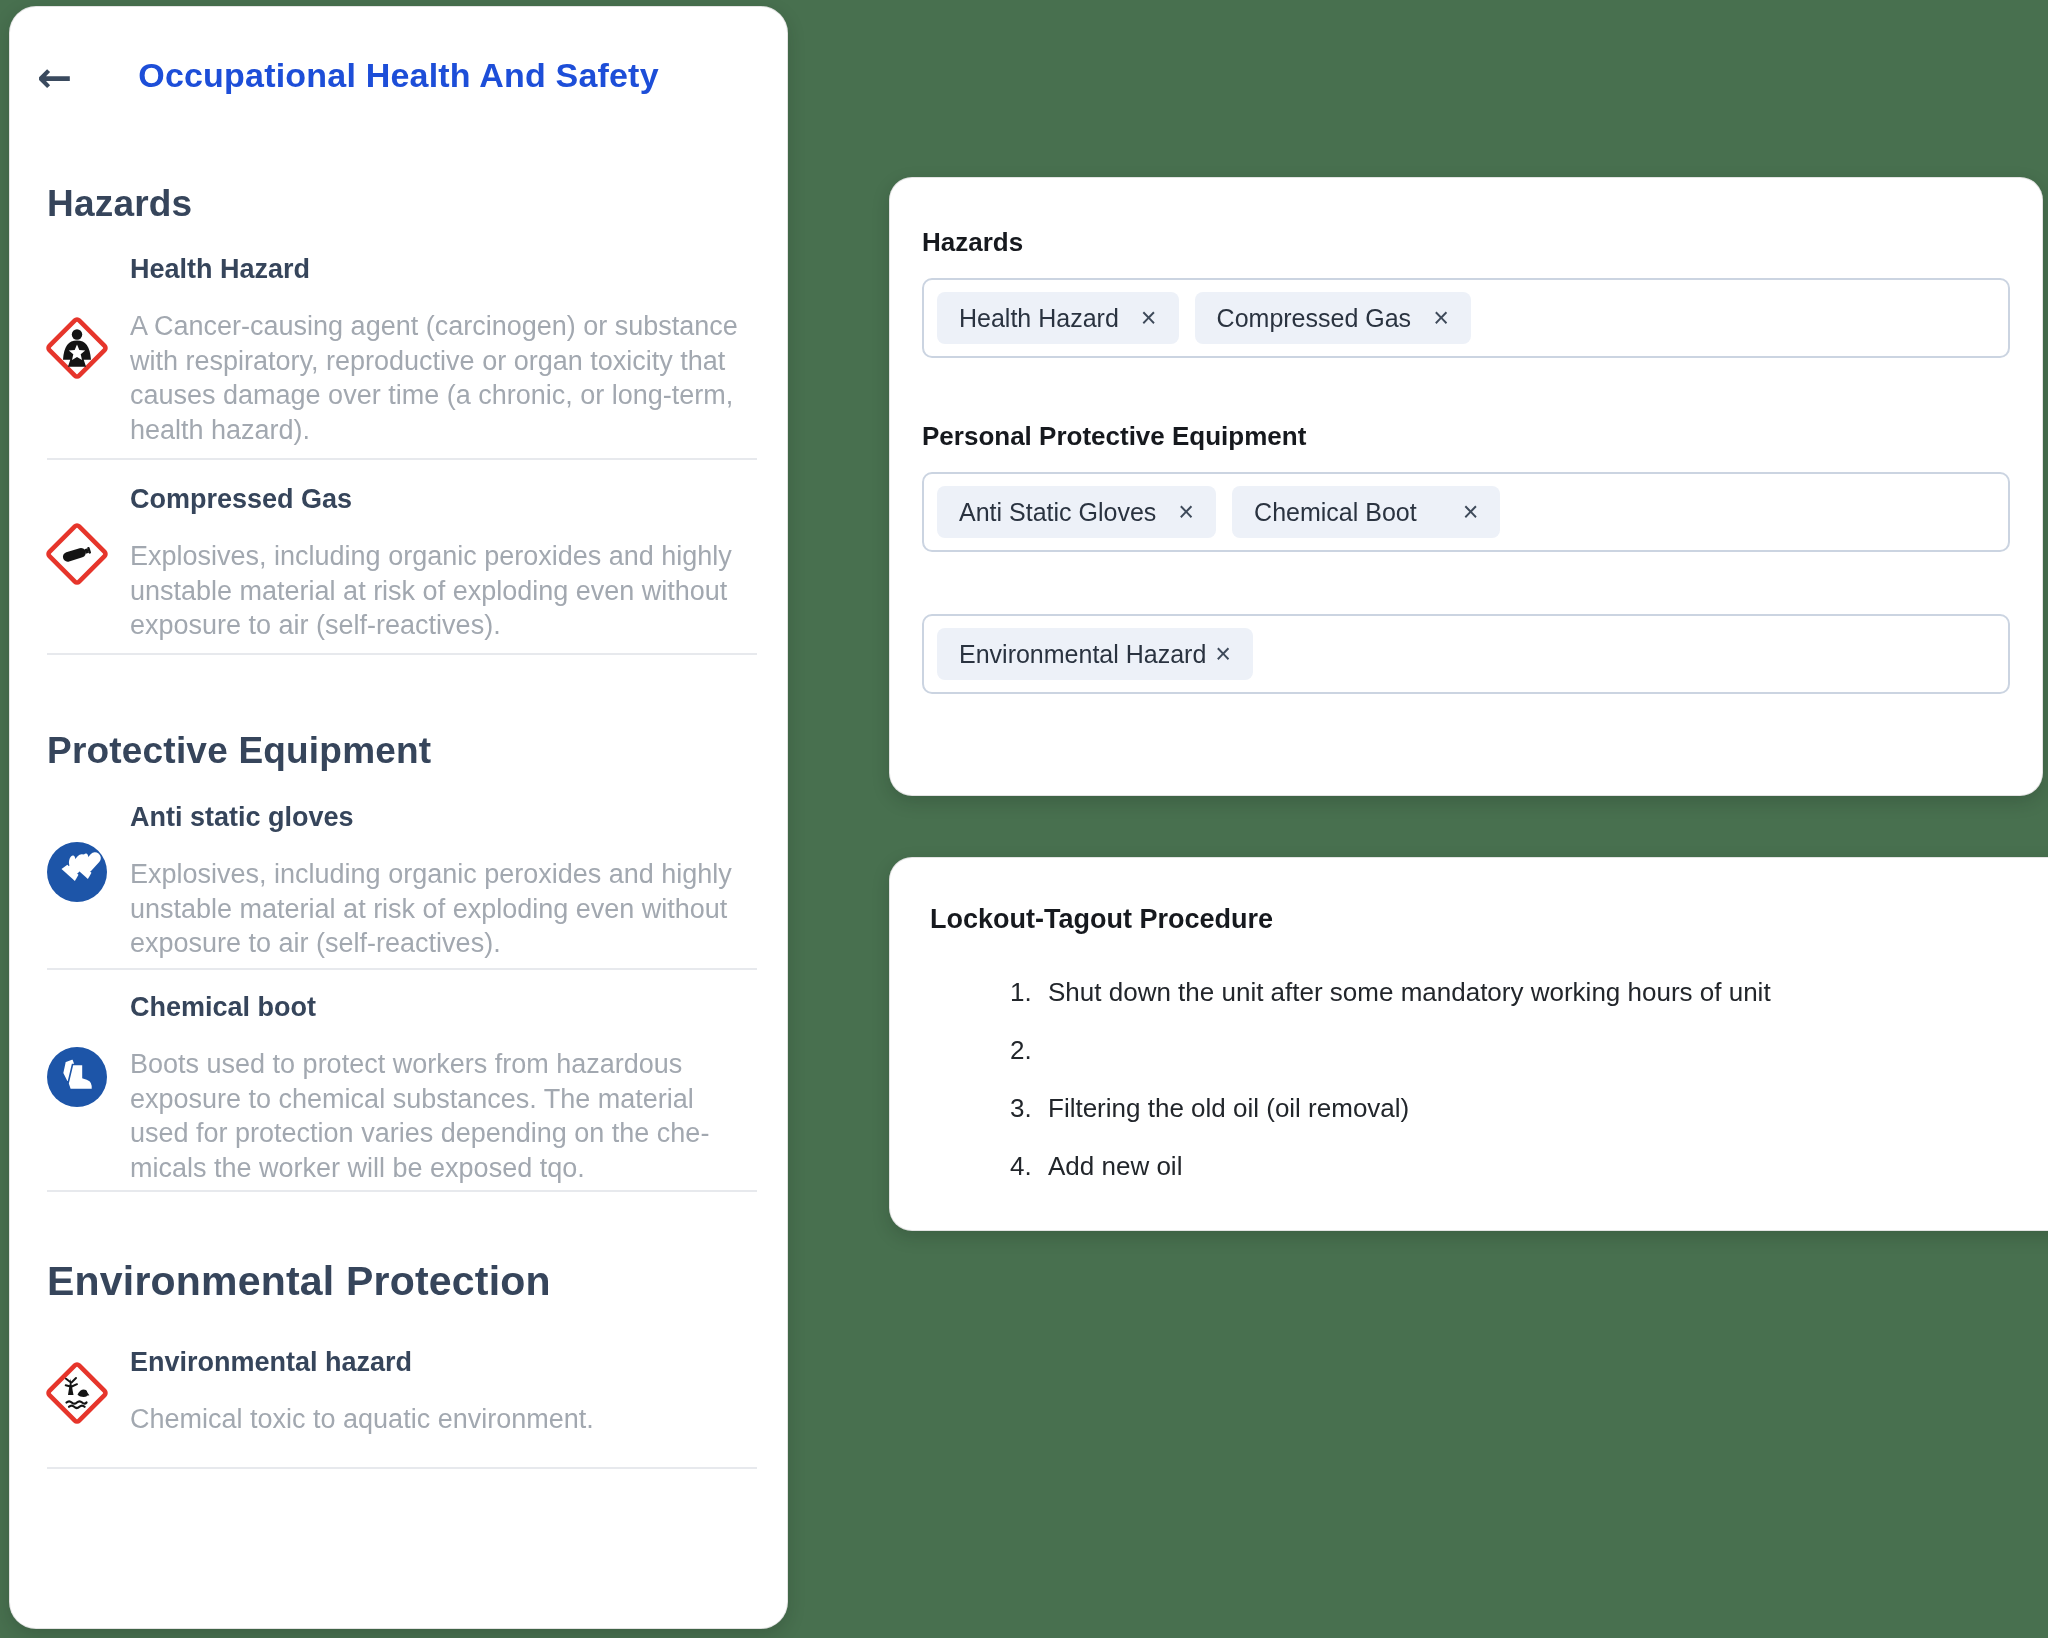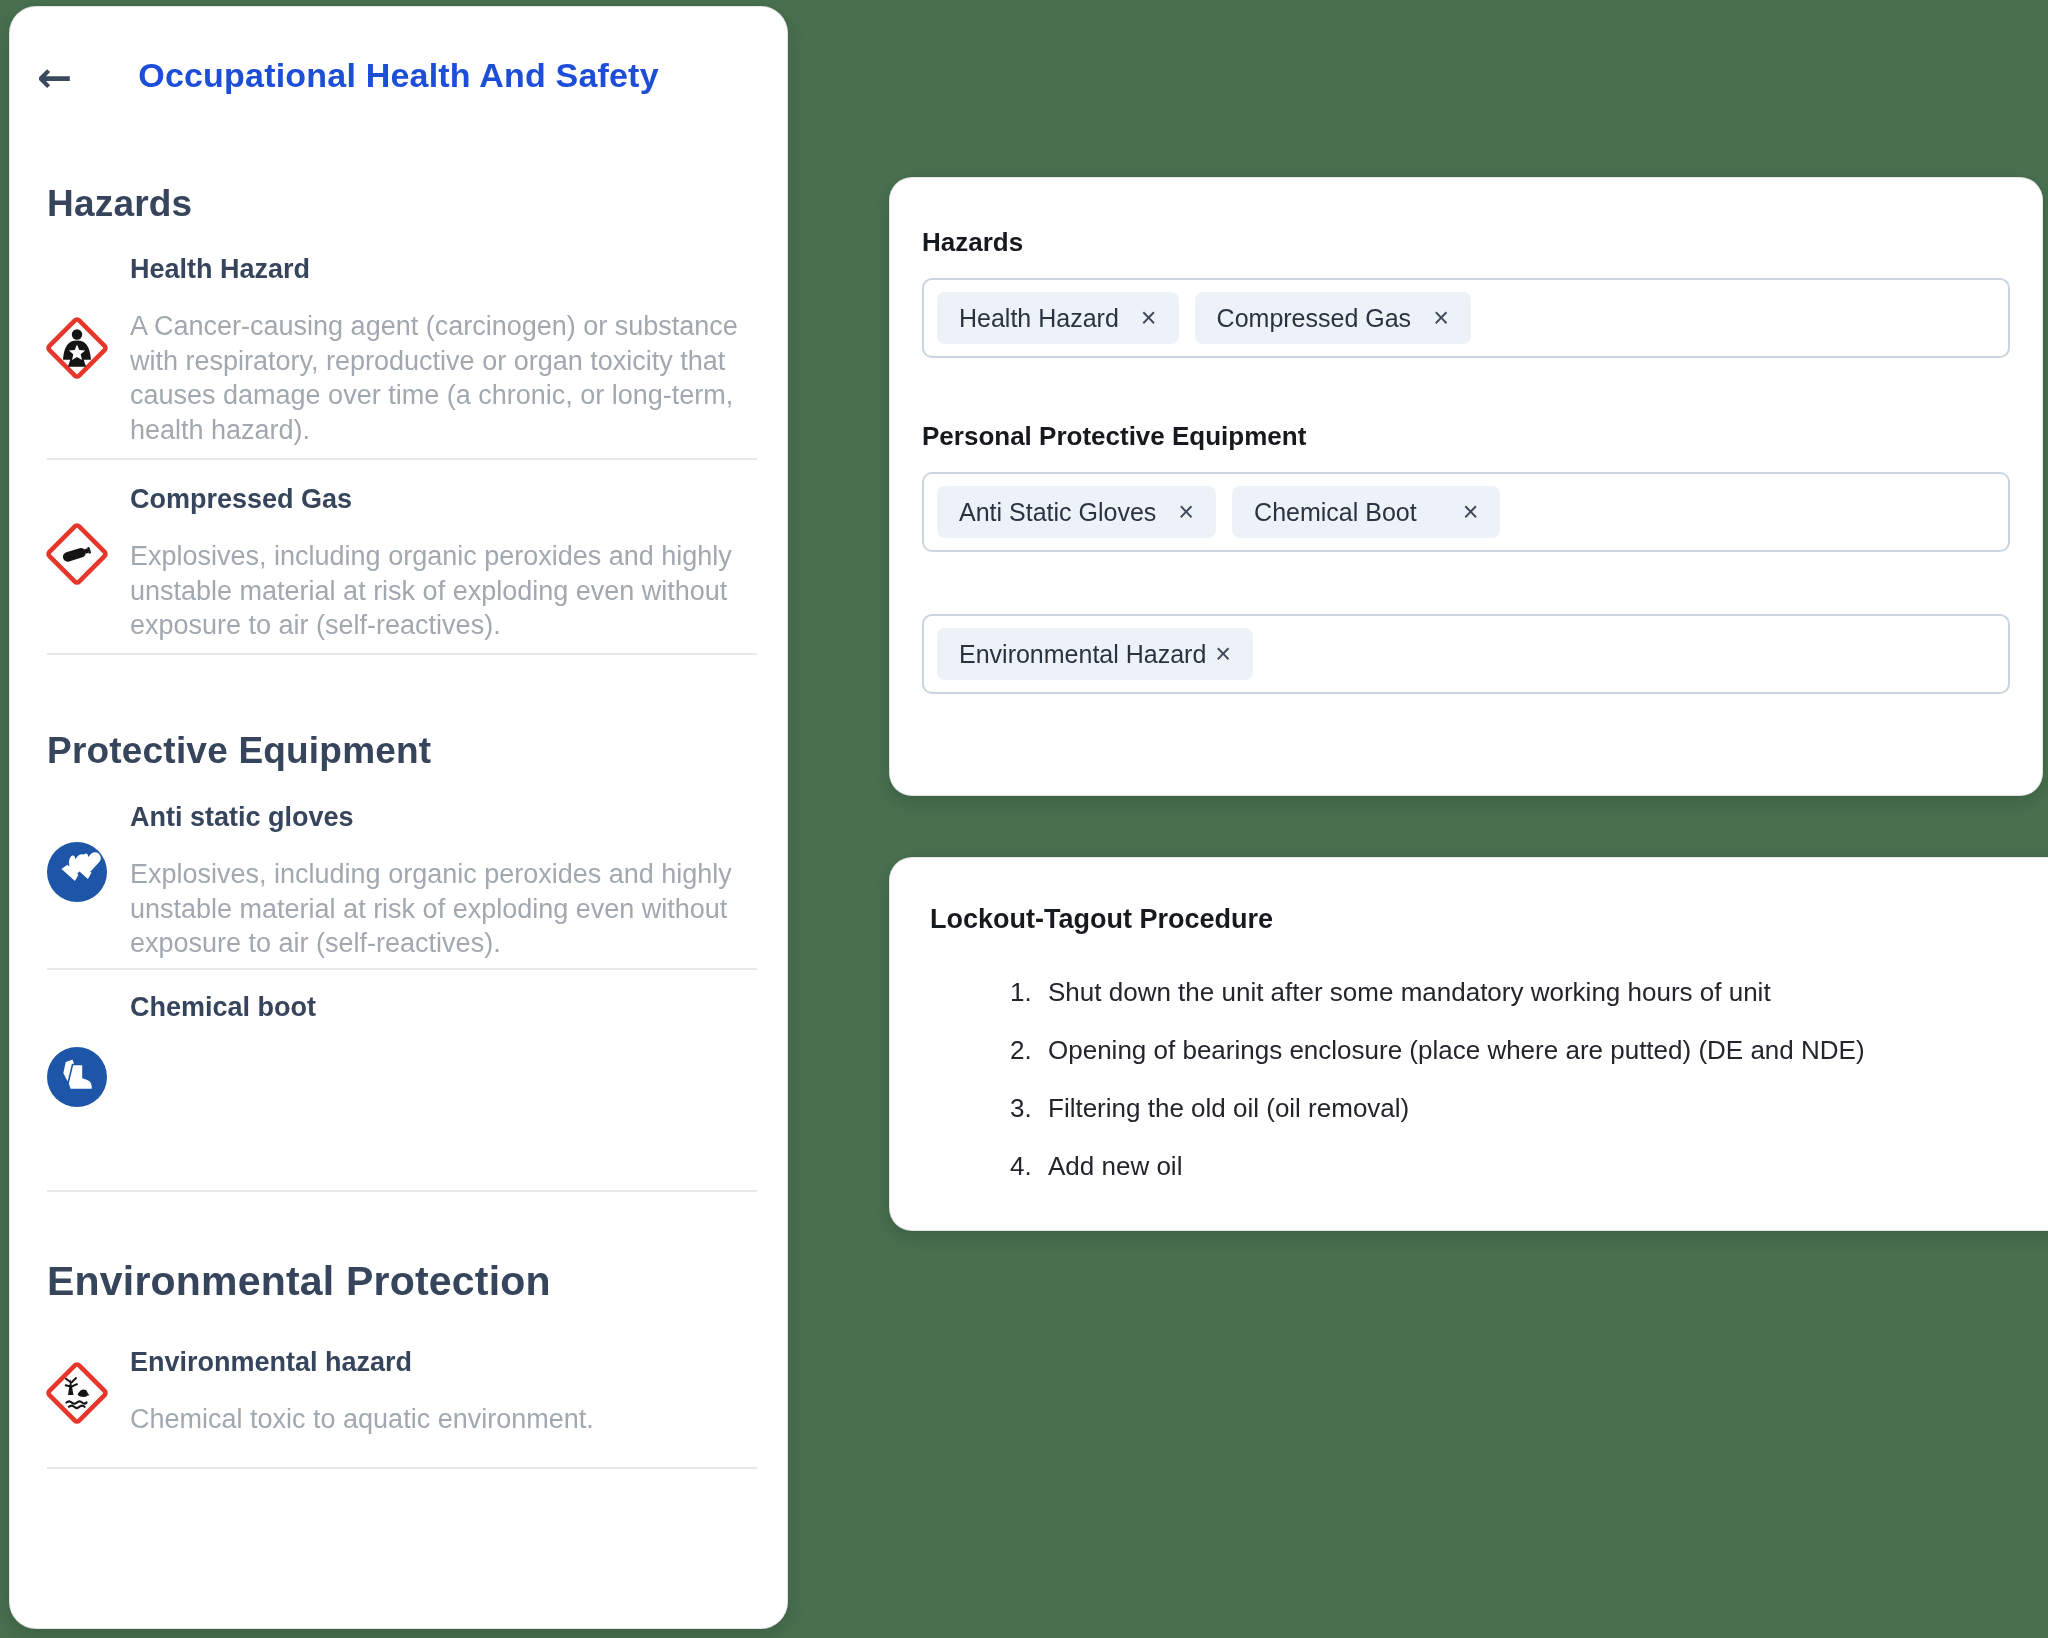--- a/index.html
+++ b/index.html
@@ -147,20 +147,21 @@
     <span class="entry-icon">
       <svg viewBox="0 0 64 64" width="64" height="64">
         <circle cx="32" cy="32" r="30" fill="#1D55A8"></circle>
         <g fill="#fff" stroke="#1D55A8" stroke-width="1.6">
           <path d="M20 16.5l8-3 4.5 12.5-1.5 8.5-9 2.5-4.5-9z"></path>
           <path d="M27.5 19.5h10.5v13.2c6 1.2 9.5 4.6 9.5 8.4v3.4H25l-2-6z"></path>
         </g>
       </svg>
     </span>
     <div class="entry-title">Chemical boot</div>
+    <div class="entry-desc">Boots used to protect workers from hazardous exposure to chemical substances. The material used for protection varies depending on the che-micals the worker will be exposed tqo.</div>
   </div>
   <div class="divider d4"></div>
 
   <h2 class="section-heading sh-3">Environmental Protection</h2>
 
   <div class="entry e5">
     <span class="entry-icon">
       <svg viewBox="0 0 64 64" width="64" height="64">
         <rect x="11" y="11" width="42" height="42" rx="3" transform="rotate(45 32 32)" fill="#fff" stroke="#E6352B" stroke-width="4.6"></rect>
         <path d="M25.5 17.5l3 16.5h-5.5z" fill="#141414"></path>
@@ -222,21 +223,20 @@
 
 <section class="card procedure-card">
   <h2 class="proc-title">Lockout-Tagout Procedure</h2>
   <div class="steps">
     <div class="step">
       <span class="step-num">1.</span>
       <span>Shut down the unit after some mandatory working hours of unit</span>
     </div>
     <div class="step">
       <span class="step-num">2.</span>
-      <span>Opening of bearings enclosure (place where are putted) (DE and NDE)</span>
     </div>
     <div class="step">
       <span class="step-num">3.</span>
       <span>Filtering the old oil (oil removal)</span>
     </div>
     <div class="step">
       <span class="step-num">4.</span>
       <span>Add new oil</span>
     </div>
   </div>

